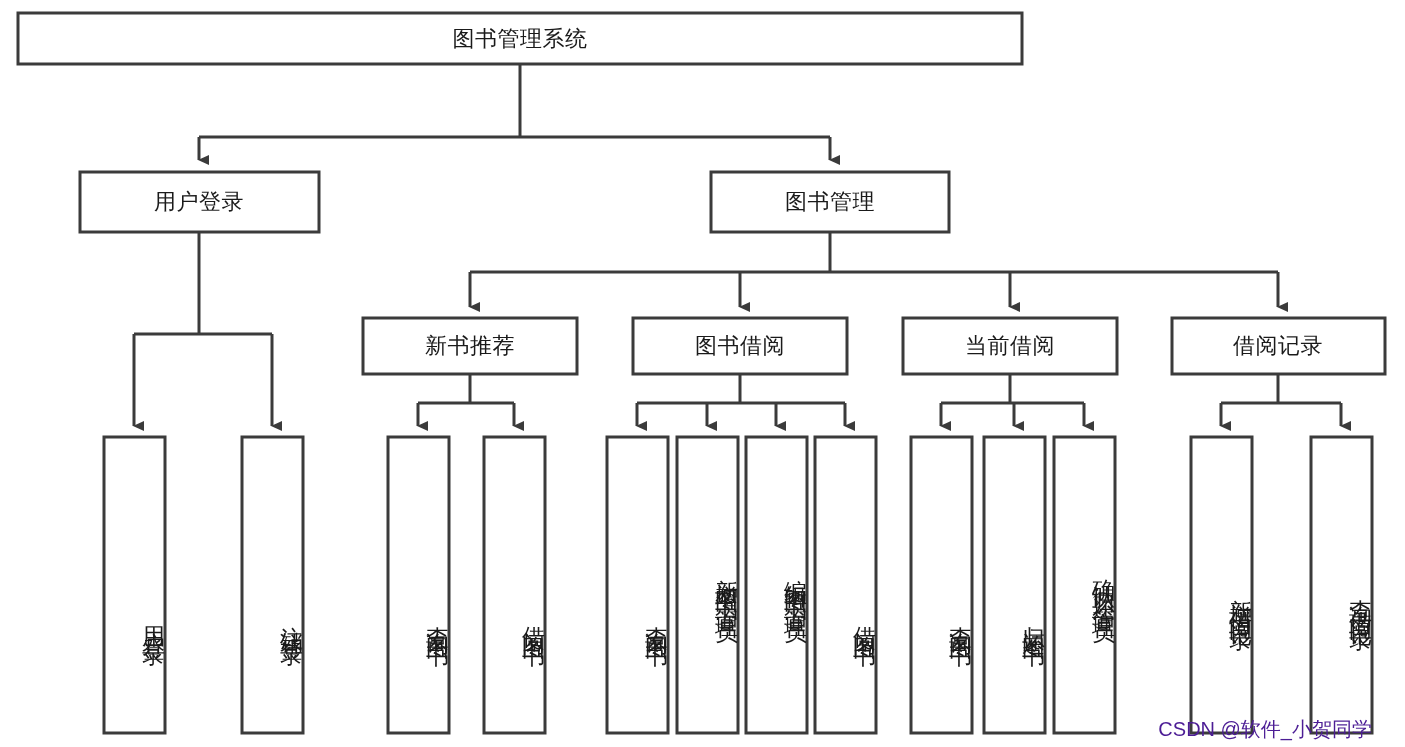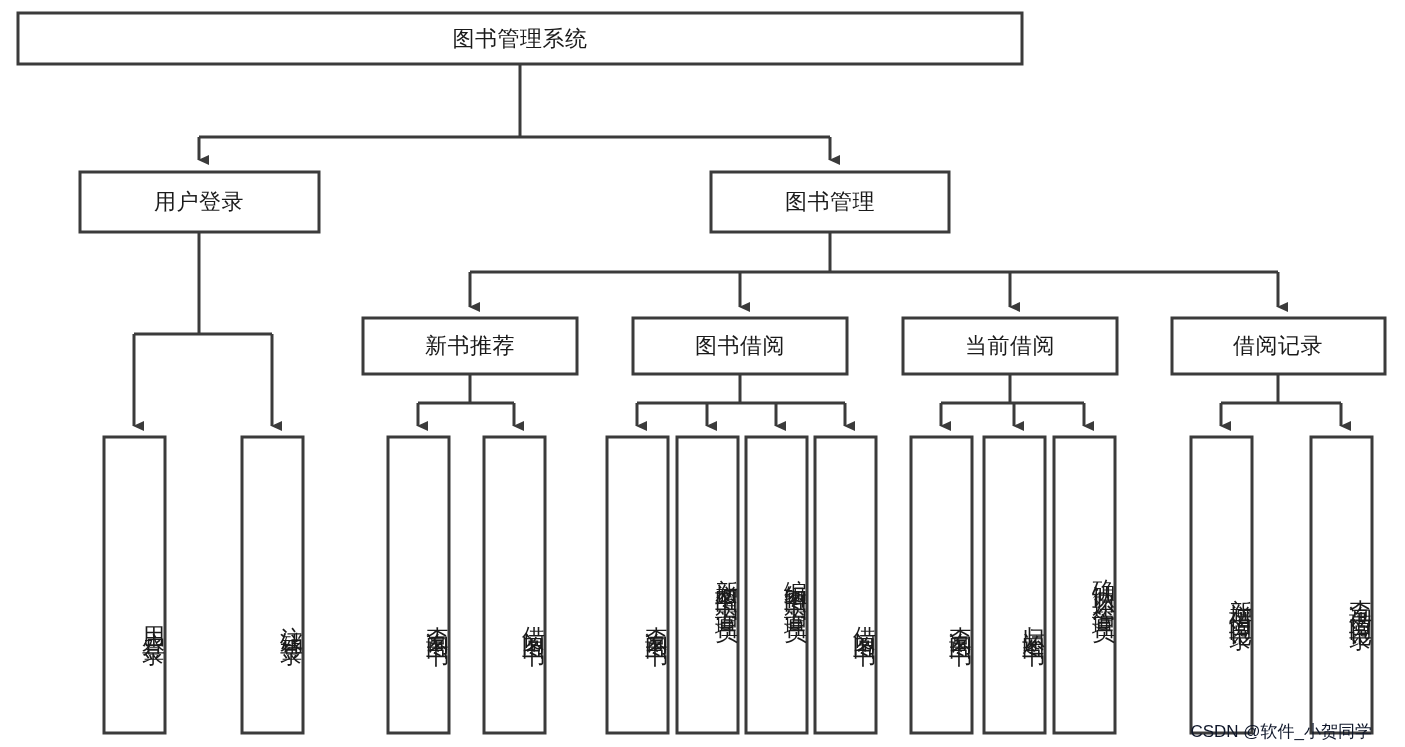--- a/index.html
+++ b/index.html
@@ -33,22 +33,22 @@
     letter-spacing:6px;
     white-space:nowrap;
     pointer-events:none;
     text-align:center;
   }
   .watermark{
     position:absolute;
     right:12px;
     bottom:4px;
     font-family:"Liberation Sans","DejaVu Sans",sans-serif;
-    font-size:17px;
-    color:#0f172a;
+    font-size:20px;
+    color:#4c1d95;
     white-space:nowrap;
     user-select:none;
   }
 </style>
 </head>
 <body>
 
 <div id="diagram-root">
 
   <svg id="flow" viewBox="0 0 1405 747" xmlns="http://www.w3.org/2000/svg">

